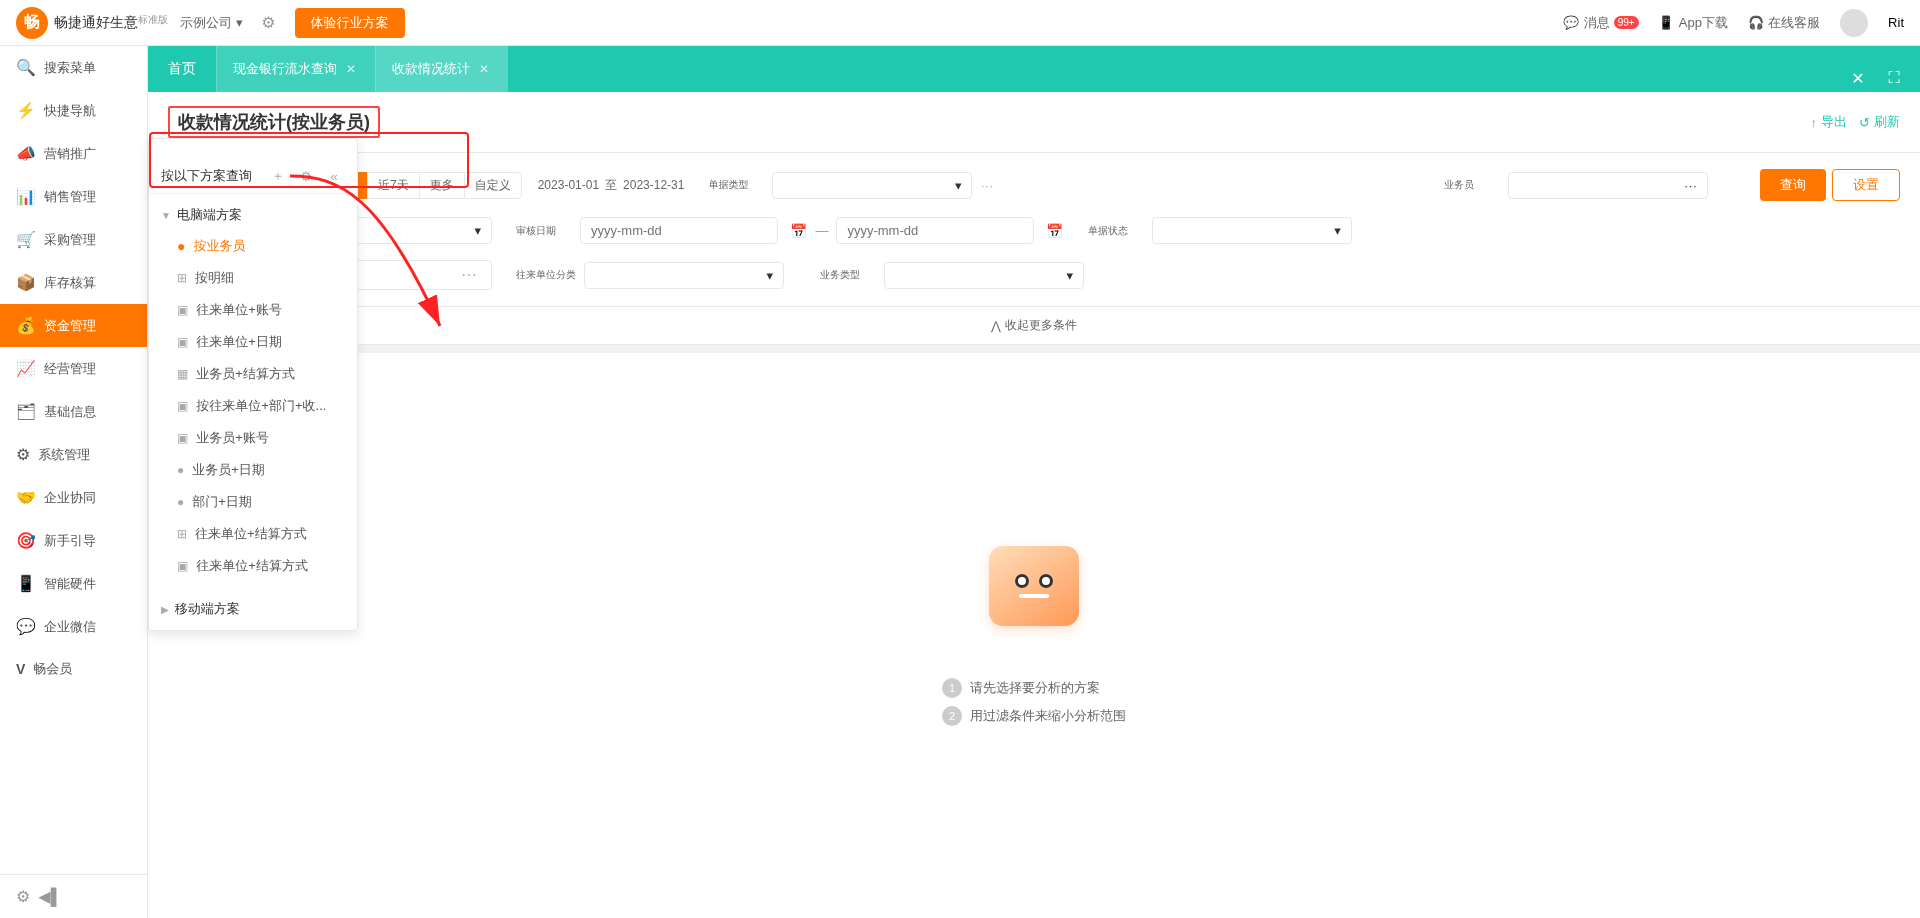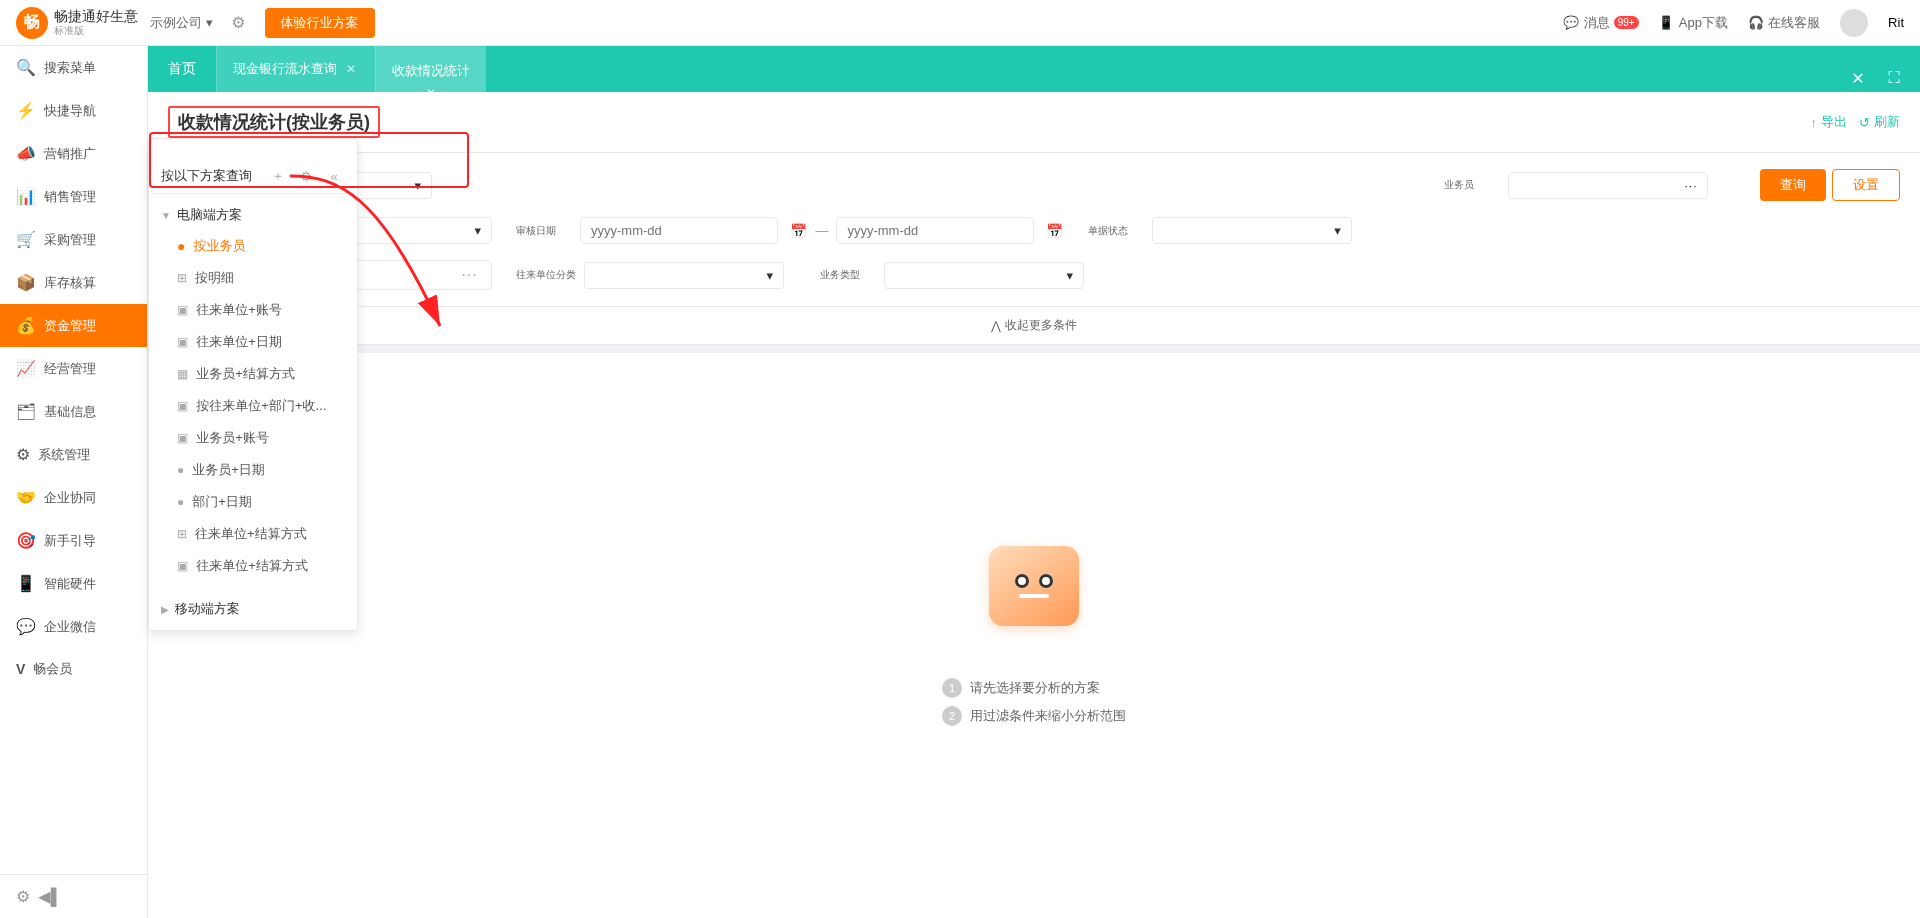--- a/index.html
+++ b/index.html
@@ -149,21 +149,20 @@
       padding: 16px 16px;
       background: rgba(255,255,255,0.15);
       color: white;
       font-size: 13px;
       cursor: pointer;
       gap: 6px;
       border-left: 1px solid rgba(255,255,255,0.2);
     }
     .tab-item.active {
       background: rgba(255,255,255,0.25);
-      flex-direction: column;
     }
     .tab-close {
       font-size: 12px;
       color: rgba(255,255,255,0.8);
       cursor: pointer;
       width: 16px; height: 16px;
       display: flex; align-items: center; justify-content: center;
       border-radius: 50%;
     }
     .tab-bar-right {
@@ -460,21 +459,21 @@
       pointer-events: none;
     }
   </style>
 </head>
 <body>
 
 <div class="top-header">
   <div class="top-header-left">
     <div class="logo-area">
       <div class="logo-icon">畅</div>
-      <div style="display:flex;flex-direction:column;line-height:1.2">
+      <div style="display:flex;flex-direction:row;line-height:1.2">
         <span class="logo-text">畅捷通好生意</span>
         <span class="logo-badge">标准版</span>
       </div>
     </div>
     <div class="company-selector">
       <span>示例公司</span>
       <span>▾</span>
     </div>
     <div class="gear-btn">⚙</div>
     <button class="trial-btn">体验行业方案</button>
@@ -599,20 +598,36 @@
           <div class="action-btn">
             <span>↺</span>
             <span>刷新</span>
           </div>
         </div>
       </div>
 
       <div class="filter-area">
 
         <div class="filter-row">
+          <div class="filter-item wide">
+            <span class="filter-label">单据日期</span>
+            <div class="date-range-selector">
+              <div class="date-tab">上月</div>
+              <div class="date-tab">本月</div>
+              <div class="date-tab active">本年</div>
+              <div class="date-tab">近7天</div>
+              <div class="date-tab">更多</div>
+              <div class="date-tab">自定义</div>
+            </div>
+            <div class="date-range-input">
+              <span>2023-01-01</span>
+              <span>至</span>
+              <span>2023-12-31</span>
+            </div>
+          </div>
           <div class="filter-item">
             <span class="filter-label">单据类型</span>
             <div class="select-box" style="min-width:200px;">
               <span class="placeholder"></span>
               <span>▾</span>
             </div>
             <span style="color:#aaa;cursor:pointer;">···</span>
           </div>
           <div class="filter-item" style="margin-left:auto;">
             <span class="filter-label">业务员</span>

